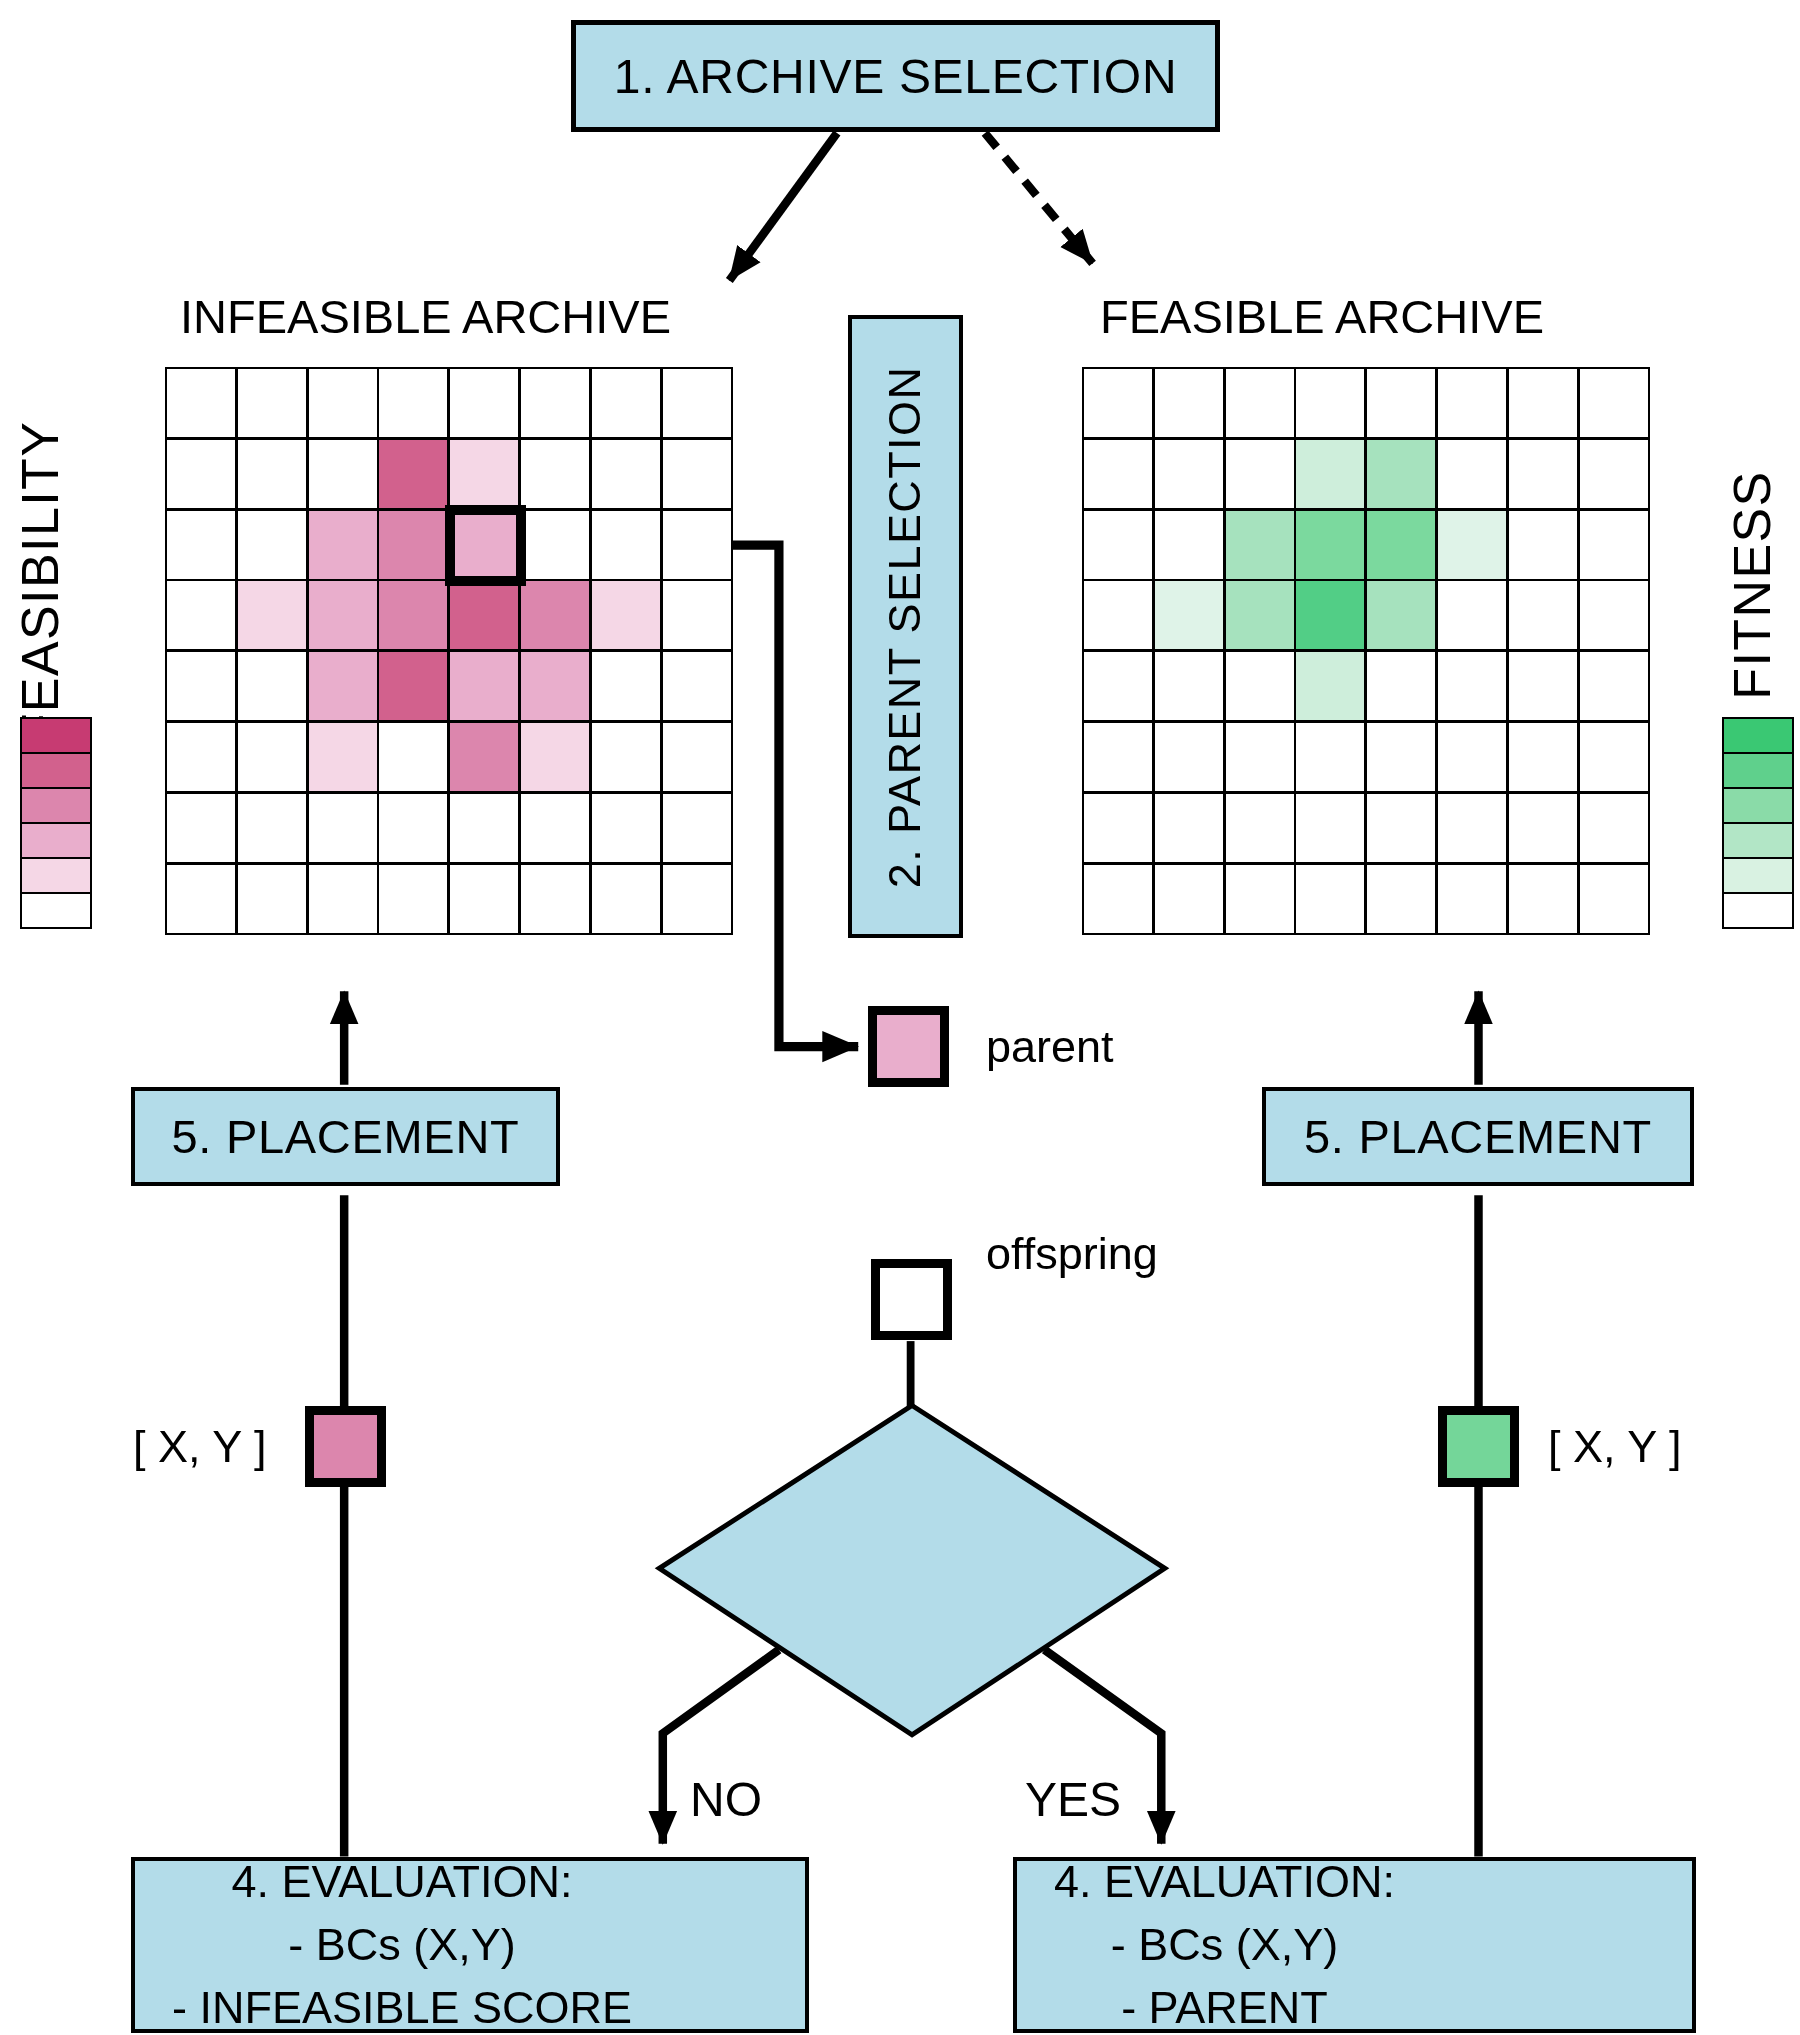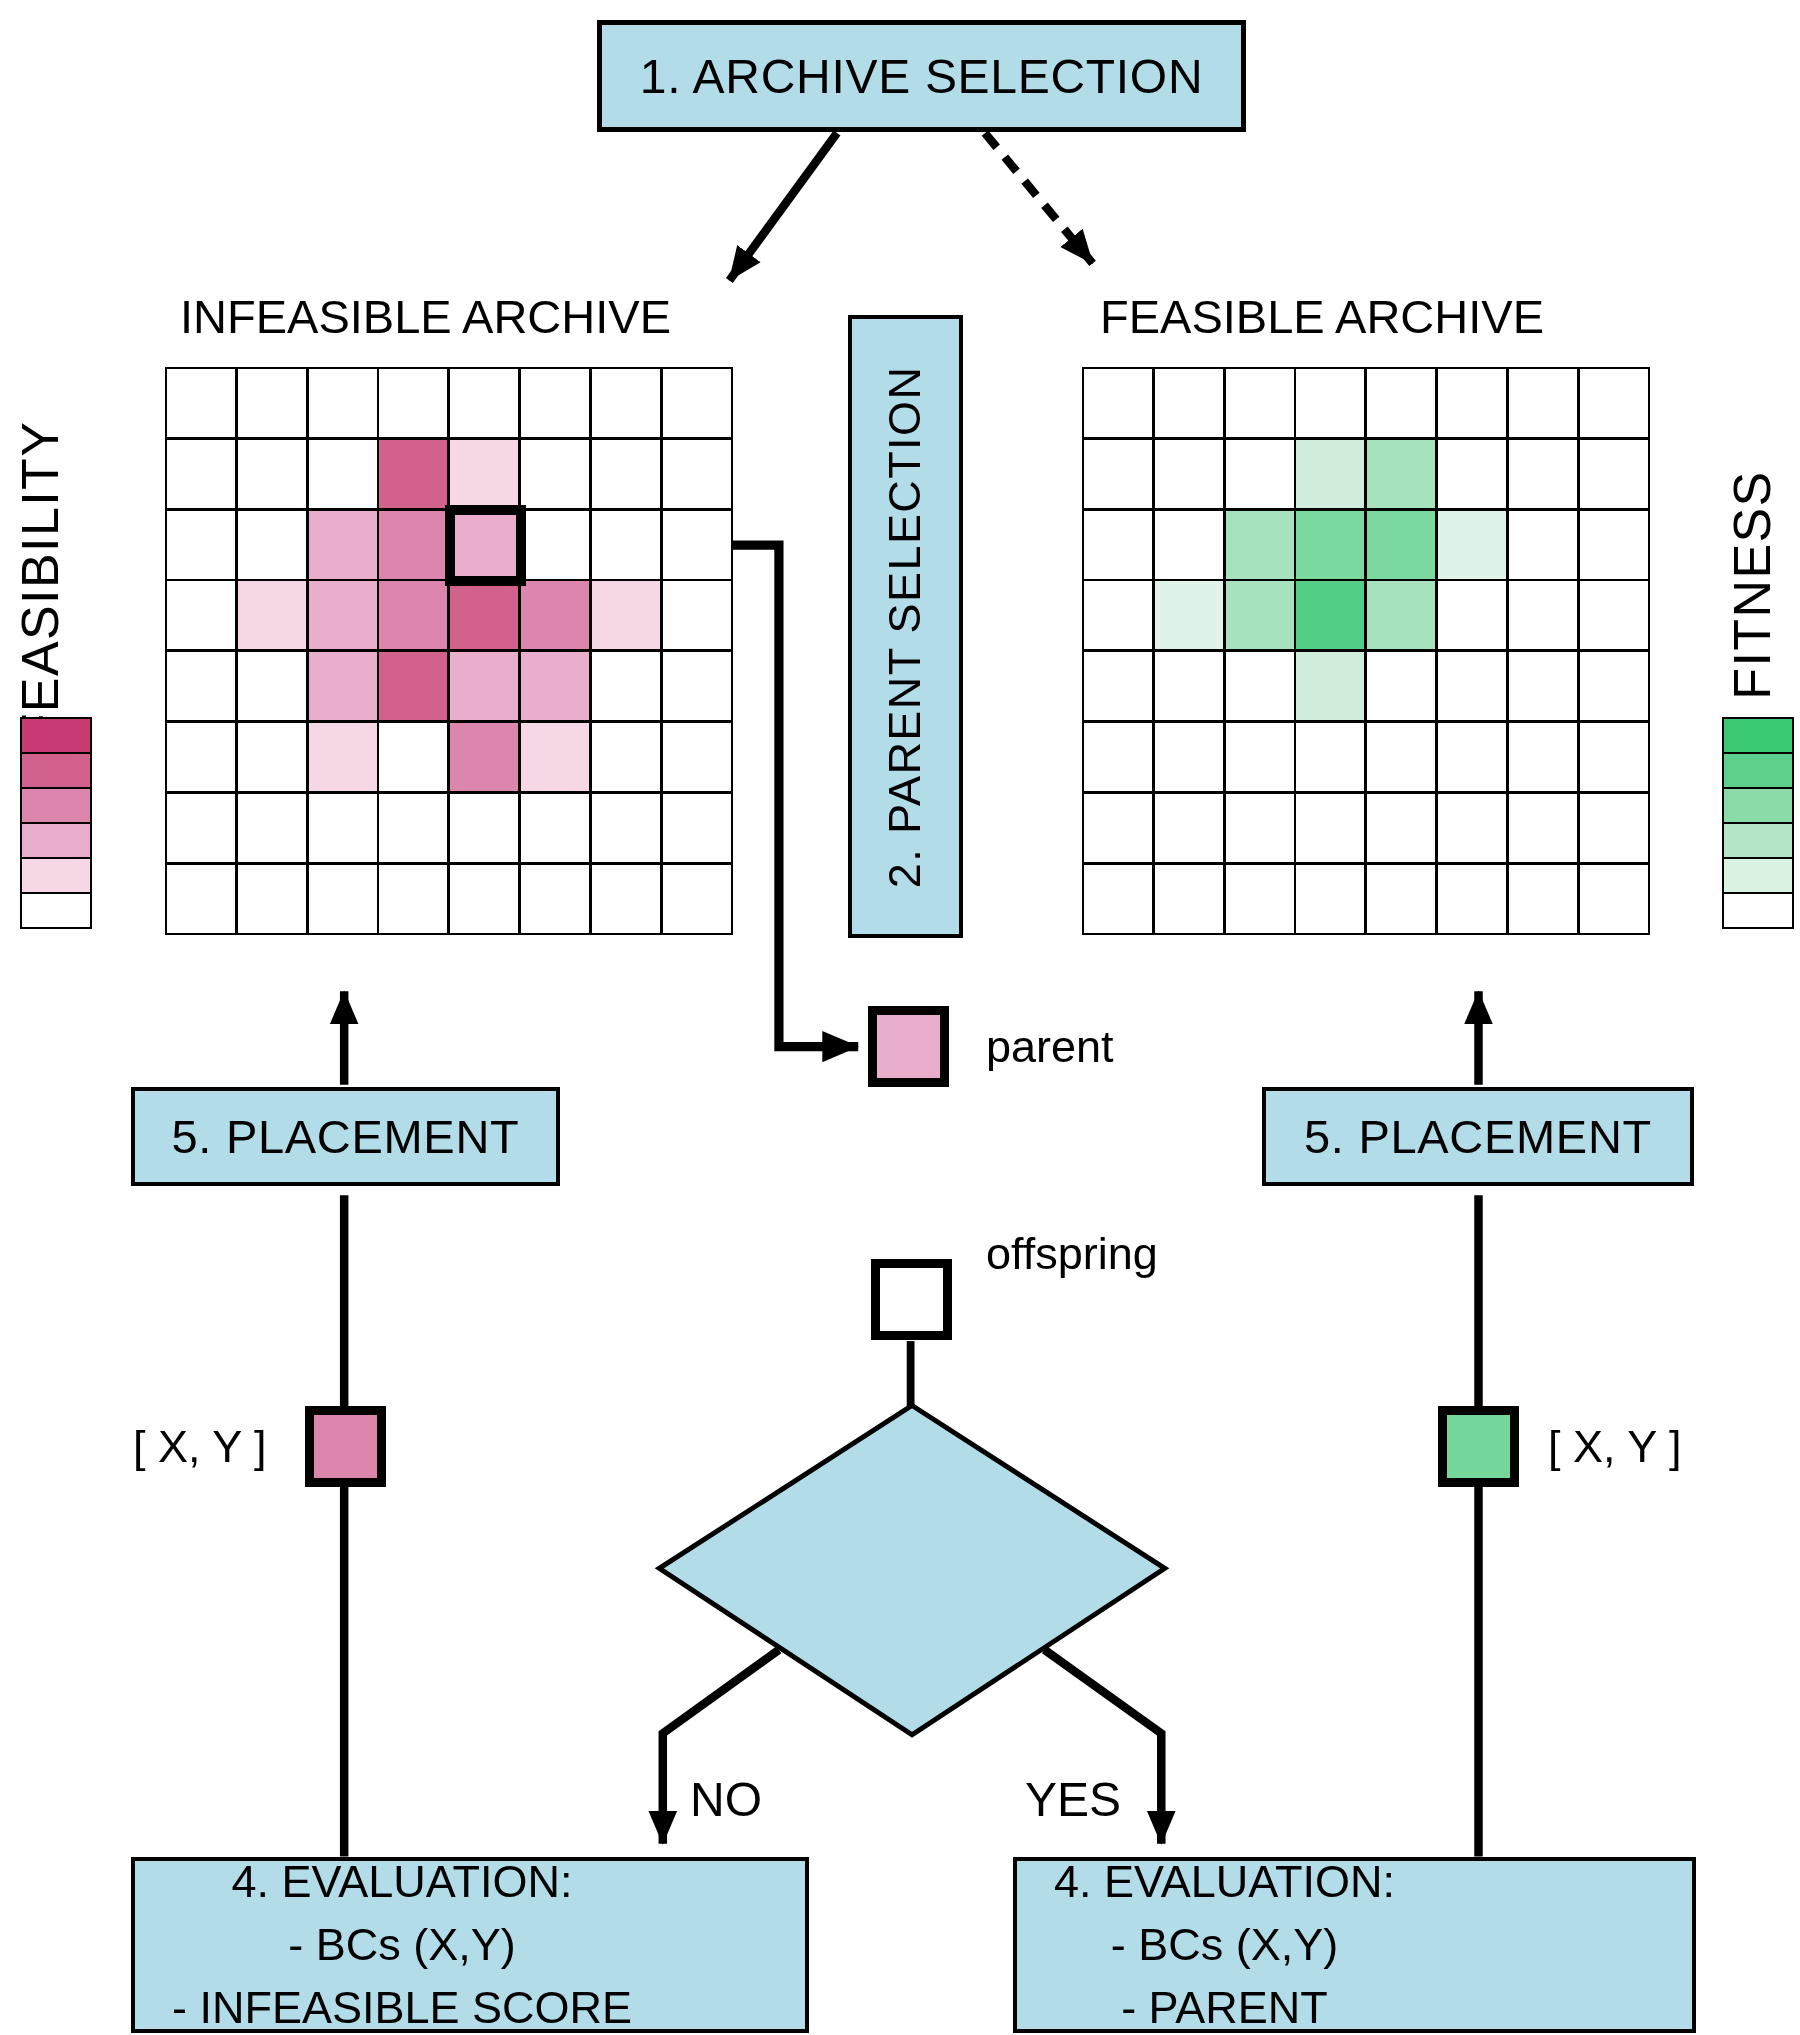--- a/index.html
+++ b/index.html
@@ -58,21 +58,21 @@
 
     <path d="M1475,2330 L1640,2448 L1640,2604" stroke="#000" stroke-width="12" fill="none" marker-end="url(#ah)"></path>
 
     <path d="M486,1532 L486,1400" stroke="#000" stroke-width="12" fill="none" marker-end="url(#ah)"></path>
     <path d="M2088,1532 L2088,1400" stroke="#000" stroke-width="12" fill="none" marker-end="url(#ah)"></path>
 
     <path d="M486,1688 L486,2622" stroke="#000" stroke-width="12" fill="none"></path>
     <path d="M2088,1688 L2088,2622" stroke="#000" stroke-width="12" fill="none"></path>
   </svg>
 
-  <div class="bluebox" style="left:597px;top:20px;width:649px;height:112px;border-width:5px;">
+  <div class="bluebox" style="left:571px;top:20px;width:649px;height:112px;border-width:5px;">
     <span class="lbl">1. ARCHIVE SELECTION</span>
   </div>
 
   <div class="bluebox" style="left:848px;top:315px;width:115px;height:623px;"></div>
   <span class="vlabel" style="left:905px;top:627px;font-size:45px;">2. PARENT SELECTION</span>
 
 
   <div class="bluebox" style="left:131px;top:1087px;width:429px;height:99px;">
     <span class="lbl" style="font-size:47px;">5. PLACEMENT</span>
   </div>

